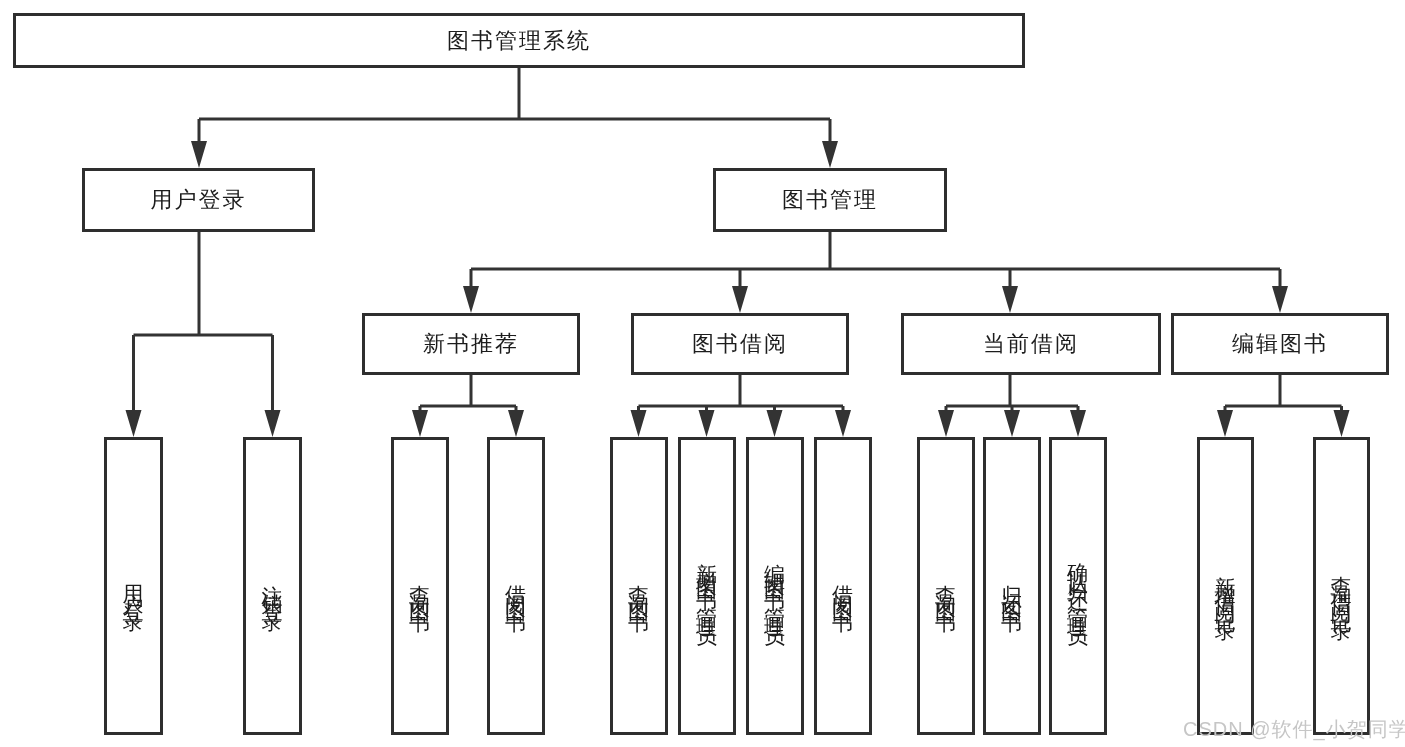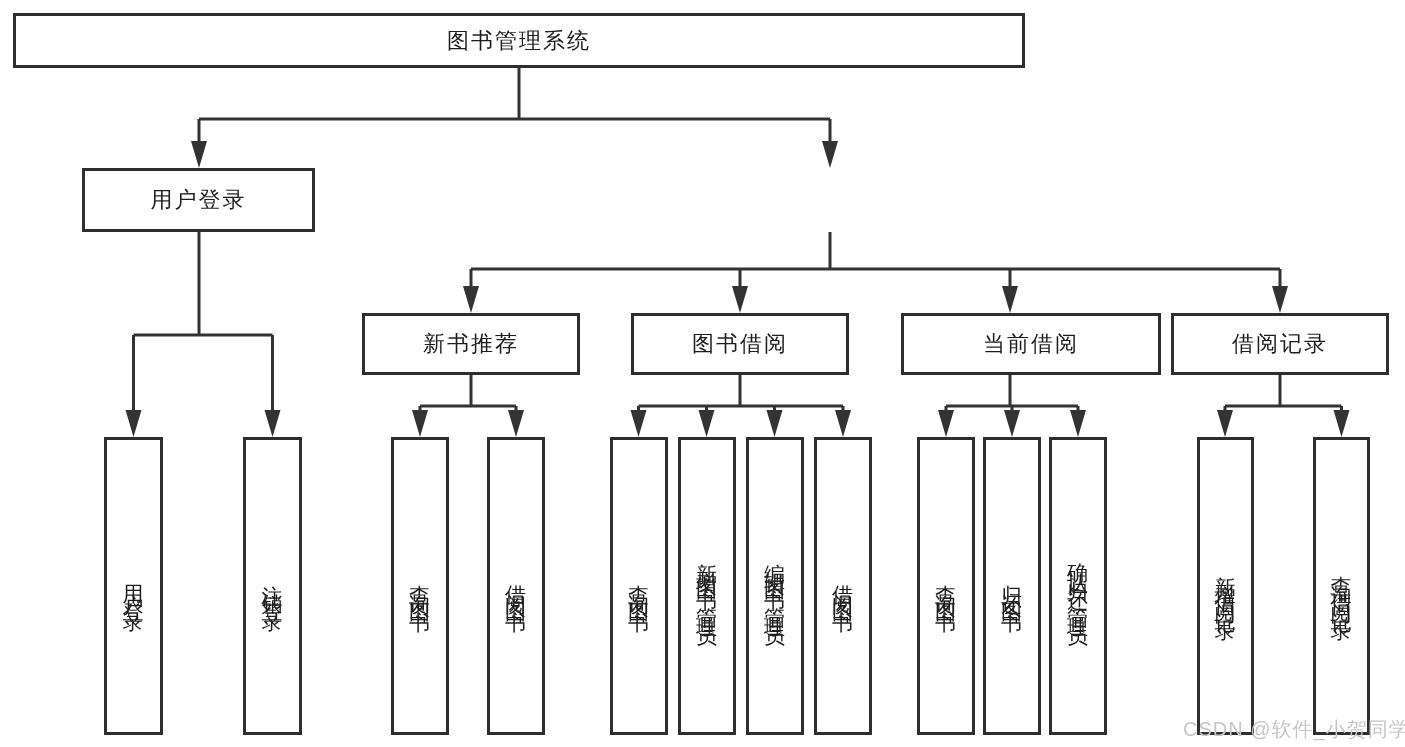--- a/index.html
+++ b/index.html
@@ -97,32 +97,35 @@
              M1333.5 410 L1349.5 410 L1341.5 437 Z"></path>
   </svg>
 
   <div class="box" style="left:13px; top:13px; width:1012px; height:55px;">
     <span class="h-label">图书管理系统</span>
   </div>
 
   <div class="box" style="left:82px; top:168px; width:233px; height:64px;">
     <span class="h-label">用户登录</span>
   </div>
+  <div class="box" style="left:713px; top:168px; width:234px; height:64px;">
+    <span class="h-label">图书管理</span>
+  </div>
 
   <div class="box" style="left:631px; top:313px; width:218px; height:62px;">
     <span class="h-label">图书借阅</span>
   </div>
   <div class="box" style="left:362px; top:313px; width:218px; height:62px;">
     <span class="h-label">新书推荐</span>
   </div>
   <div class="box" style="left:901px; top:313px; width:260px; height:62px;">
     <span class="h-label">当前借阅</span>
   </div>
   <div class="box" style="left:1171px; top:313px; width:218px; height:62px;">
-    <span class="h-label">借阅记录</span>
+    <span class="h-label">编辑图书</span>
   </div>
 
   <div class="box" style="left:104px; top:437px; width:59px; height:298px;">
     <span class="v-label">用户登录</span>
   </div>
   <div class="box" style="left:243px; top:437px; width:59px; height:298px;">
     <span class="v-label">注销登录</span>
   </div>
 
   <div class="box" style="left:391px; top:437px; width:58px; height:298px;">

